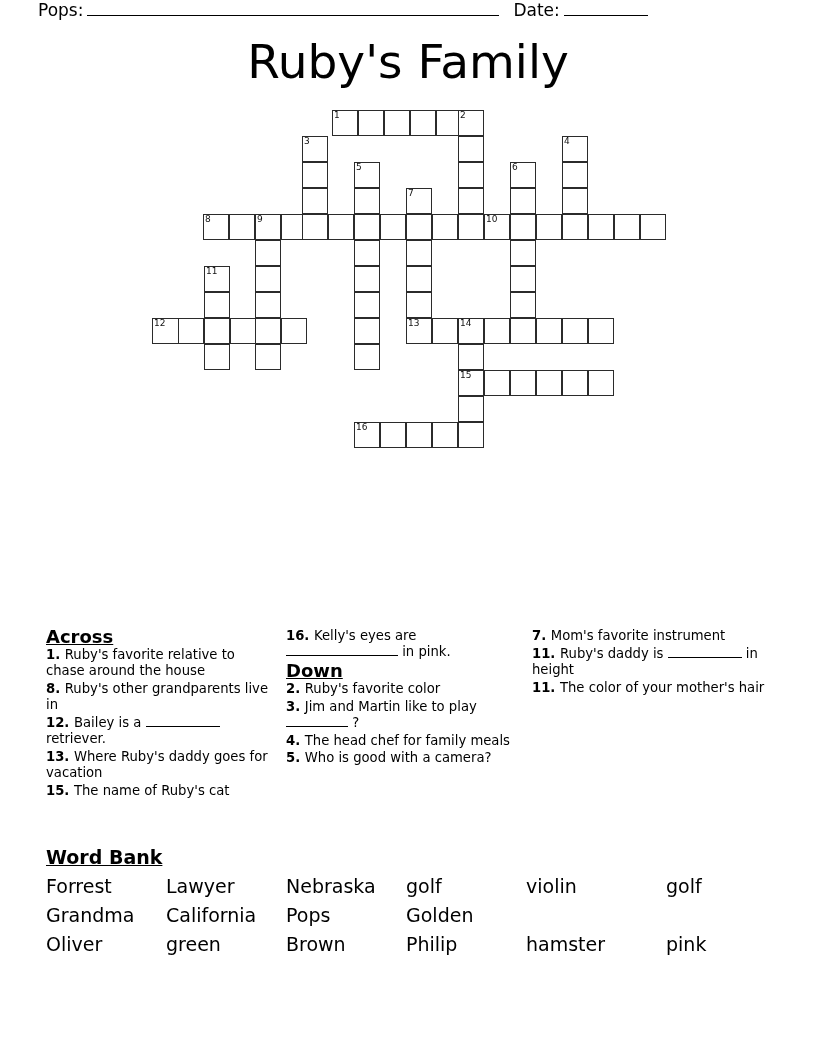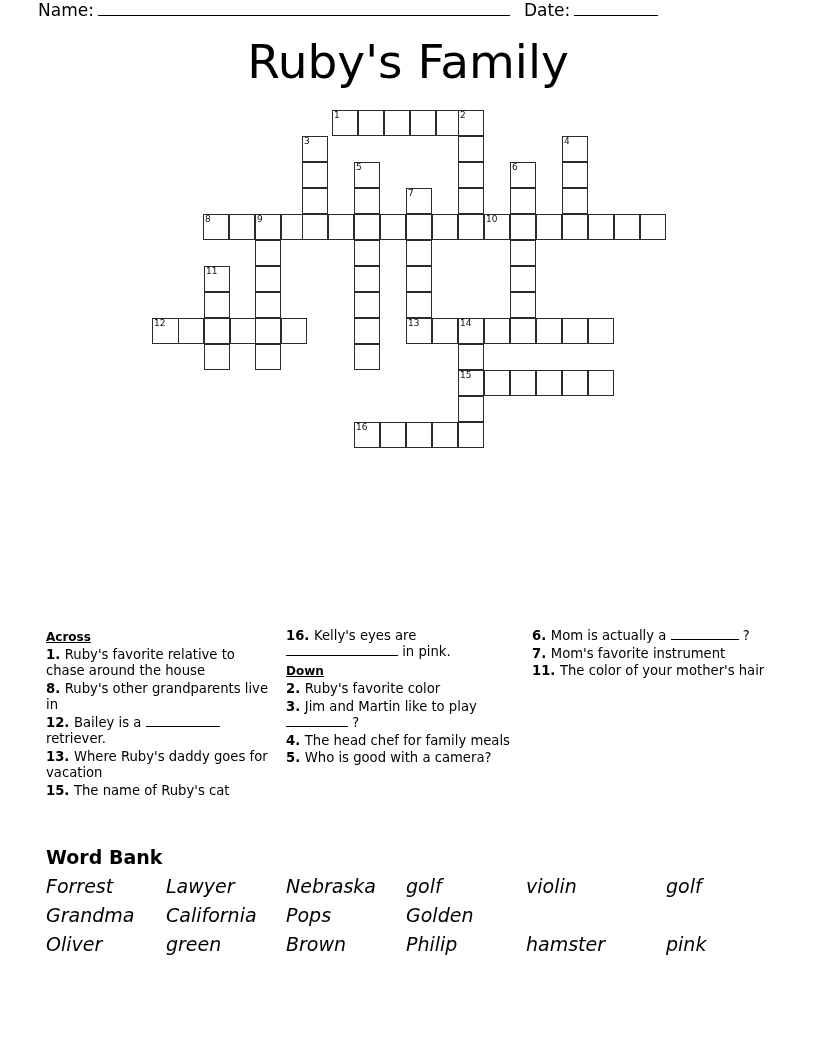--- a/index.html
+++ b/index.html
@@ -76,63 +76,62 @@
     top:0;
     font-size:13.2px;
     line-height:16.2px;
   }
   .col1{left:0px;width:228px;}
   .col2{left:240px;width:228px;}
   .col3{left:486px;width:238px;}
   .sectionhead{
     font-weight:bold;
     text-decoration:underline;
-    font-size:12px;
+    font-size:18px;
     line-height:18px;
     margin:0 0 1px 0;
   }
   .clue{margin:0 0 1.5px 0;}
   .clue b{font-weight:bold;}
   .ublank{
     display:inline-block;
     border-bottom:1px solid #000;
     vertical-align:baseline;
     height:11px;
   }
 
   
   .wordbank-title{
     position:absolute;left:46px;top:846px;
-    font-size:19px;font-weight:bold;
+    font-size:19px;font-weight:bold;text-decoration:underline;
     line-height:22px;
   }
   .wordbank{
     position:absolute;left:46px;top:872px;
     width:730px;
   }
   .wb-row{
     display:block;
     height:29px;
     position:relative;
-    font-style:italic;
   }
   .wb-item{
     position:absolute;
     font-size:19px;
     line-height:29px;
     white-space:nowrap;
   }
 </style>
 </head>
 <body>
 
 <div class="page">
 
   <div class="namerow">
-    <span class="namelabel">Name:</span>
+    <span class="namelabel">Pops:</span>
     <span class="nameblank name-blank-long"></span>
     <span class="date-gap"></span>
     <span class="namelabel">Date:</span>
     <span class="nameblank date-blank"></span>
   </div>
 
   <div class="title">Ruby's Family</div>
 
   <div id="grid">
       <div class="cell" style="left: 332px; top: 110px;">
@@ -270,22 +269,22 @@
       <div class="sectionhead">Down</div>
       <div id="col2body">
           <div class="clue"><b>2. </b><span>Ruby's favorite color</span></div>
           <div class="clue"><b>3. </b><span>Jim and Martin like to play </span><span class="ublank" style="width: 62px;"></span><span> ?</span></div>
           <div class="clue"><b>4. </b><span>The head chef for family meals</span></div>
           <div class="clue"><b>5. </b><span>Who is good with a camera?</span></div>
         </div>
     </div>
     <div class="cluecol col3">
       <div id="col3body">
-          <div class="clue"><b>6. </b><span>Mom is actually a </span><span class="ublank" style="width: 68px;"></span><span> ?</span></div>
           <div class="clue"><b>7. </b><span>Mom's favorite instrument</span></div>
+          <div class="clue"><b>11. </b><span>Ruby's daddy is </span><span class="ublank" style="width: 74px;"></span><span> in height</span></div>
           <div class="clue"><b>11. </b><span>The color of your mother's hair</span></div>
         </div>
     </div>
   </div>
 
   <div class="wordbank-title">Word Bank</div>
   <div class="wordbank" id="wordbank">
       <div class="wb-row">
         <span class="wb-item" style="left: 0px;">Forrest</span>
         <span class="wb-item" style="left: 120px;">Lawyer</span>

